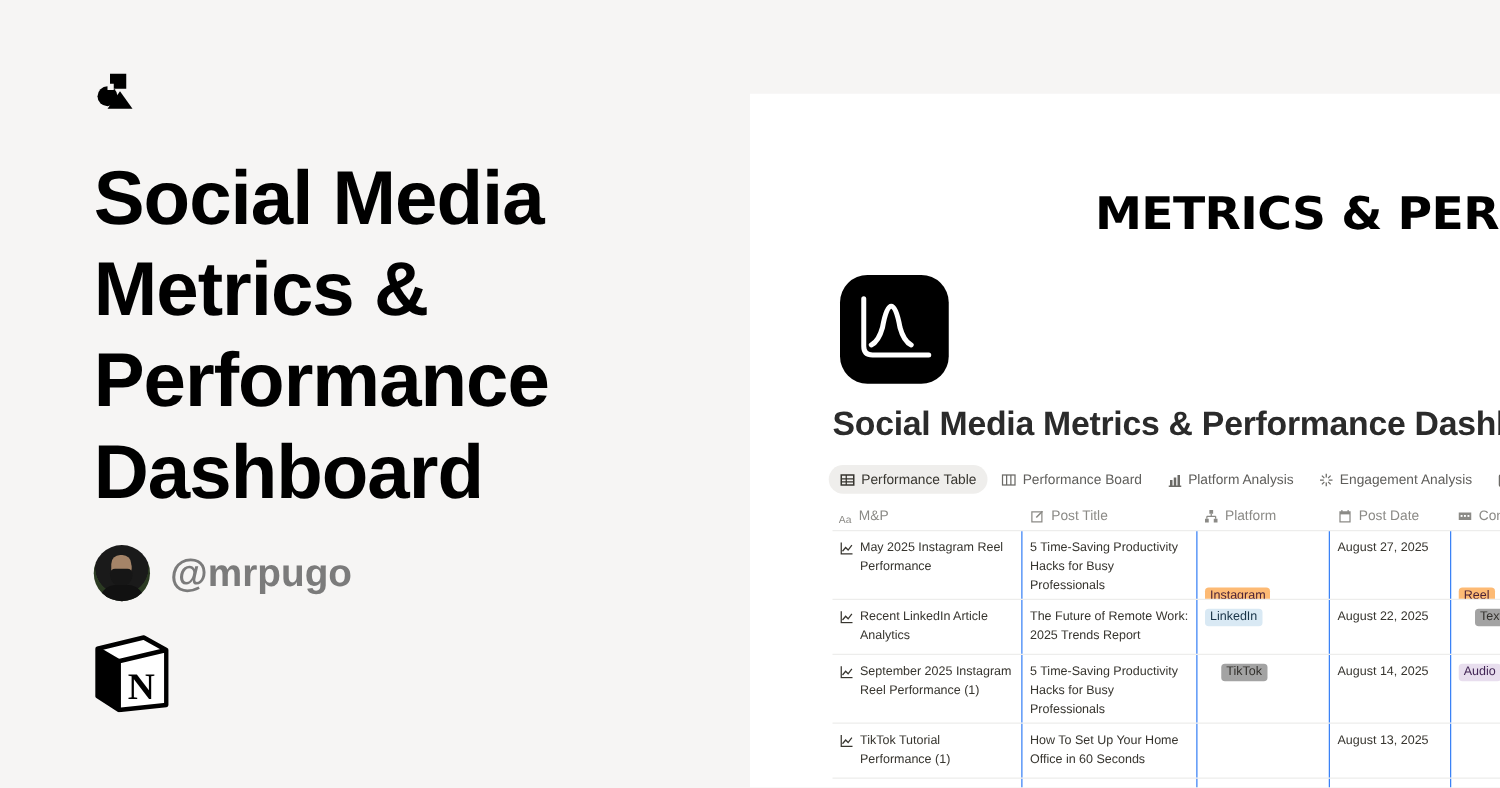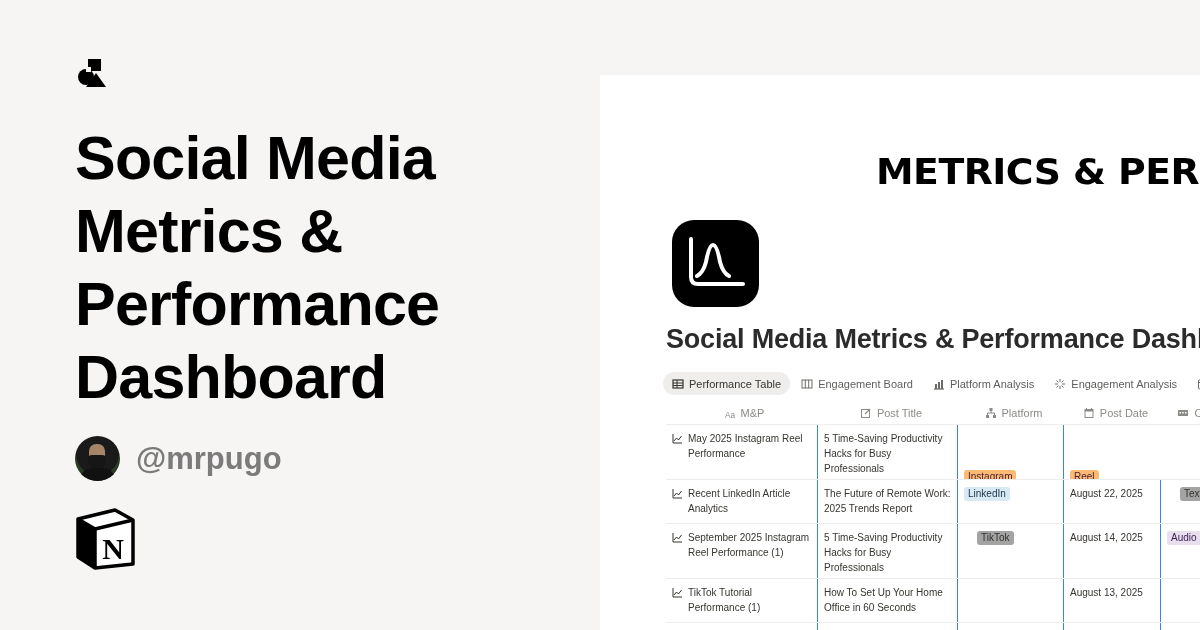--- a/index.html
+++ b/index.html
@@ -25,21 +25,21 @@
   .page-icon { position: absolute; left: 72px; top: 145px; width: 87px; height: 87px; border-radius: 22px; background: #000; }
   .page-title { position: absolute; left: 66px; top: 249px; font-size: 27px; font-weight: 700; color: #2b2b2b; white-space: nowrap; letter-spacing: -0.2px; }
 
   .tabs { position: absolute; left: 63px; top: 297px; display: flex; align-items: center; gap: 2px; white-space: nowrap; }
   .tab { display: flex; align-items: center; gap: 5px; height: 23px; padding: 3px 9px; border-radius: 12px; font-size: 11px; color: #5f5e5b; }
   .tab.active { background: #efeeec; color: #37352f; }
   .tab svg { width: 12px; height: 12px; flex-shrink: 0; }
 
   .table { position: absolute; left: 66px; top: 327px; width: 560px; }
   .thead { display: flex; height: 23px; border-bottom: 1px solid #ededec; }
-  .th { display: flex; align-items: center; gap: 5px; padding-left: 5px; font-size: 11px; color: #8b8a86; white-space: nowrap; overflow: hidden; justify-content: center; }
+  .th { display: flex; align-items: center; gap: 5px; padding-left: 5px; font-size: 11px; color: #8b8a86; white-space: nowrap; overflow: hidden; }
   .th svg { width: 12px; height: 12px; flex-shrink: 0; }
   .row { display: flex; border-bottom: 1px solid #ededec; }
   .td { padding: 6px 6px 6px 6px; font-size: 10px; line-height: 15px; color: #37352f; border-right: 1px solid #3b82f6; overflow: hidden; }
   .td:last-child { border-right: none; }
   .c1 { width: 152px; display: flex; gap: 5px; font-weight: 500; }
   .c2 { width: 140px; padding-left: 6px; }
   .c3 { width: 106px; }
   .c4 { width: 97px; padding-left: 6px; }
   .c5 { width: 65px; }
   .c1 svg { width: 11px; height: 11px; flex-shrink: 0; margin-top: 2px; }
@@ -98,21 +98,21 @@
           <rect x="1" y="2" width="10" height="8" fill="none" stroke="#37352f" stroke-width="1.2"></rect>
           <path d="M1 5h10M1 7.5h10M5 2v8" stroke="#37352f" stroke-width="1"></path>
         </svg>
       <span>Performance Table</span>
     </div>
     <div class="tab">
       <svg viewBox="0 0 12 12">
           <rect x="1" y="2" width="10" height="8" fill="none" stroke="#6b6a66" stroke-width="1"></rect>
           <path d="M4.3 2v8M7.7 2v8" stroke="#6b6a66" stroke-width="1"></path>
         </svg>
-      <span>Engagement Board</span>
+      <span>Performance Board</span>
     </div>
     <div class="tab">
       <svg viewBox="0 0 12 12">
           <path d="M1 11h10" stroke="#6b6a66" stroke-width="1.2"></path>
           <rect x="2" y="6" width="2" height="5" fill="#6b6a66"></rect>
           <rect x="5" y="4" width="2" height="7" fill="#6b6a66"></rect>
           <rect x="8" y="2" width="2" height="9" fill="#6b6a66"></rect>
         </svg>
       <span>Platform Analysis</span>
     </div>
@@ -178,20 +178,21 @@
     <div class="row" style="height:55px">
       <div class="td c1">
         <svg viewBox="0 0 11 11">
             <path d="M1 1v9h9" fill="none" stroke="#37352f" stroke-width="1"></path>
             <path d="M2 8l2.5-3 2 2 3-4" fill="none" stroke="#37352f" stroke-width="1"></path>
           </svg>
         <span>May 2025 Instagram Reel Performance</span>
       </div>
       <div class="td c2">5 Time-Saving Productivity Hacks for Busy Professionals</div>
       <div class="td c3"><span class="tag tag-pink">Instagram</span></div>
+      <div class="td c4">August 27, 2025</div>
       <div class="td c5"><span class="tag tag-pink">Reel</span></div>
     </div>
 
     <div class="row" style="height:44px">
       <div class="td c1">
         <svg viewBox="0 0 11 11">
             <path d="M1 1v9h9" fill="none" stroke="#37352f" stroke-width="1"></path>
             <path d="M2 8l2.5-3 2 2 3-4" fill="none" stroke="#37352f" stroke-width="1"></path>
           </svg>
         <span>Recent LinkedIn Article Analytics</span>

